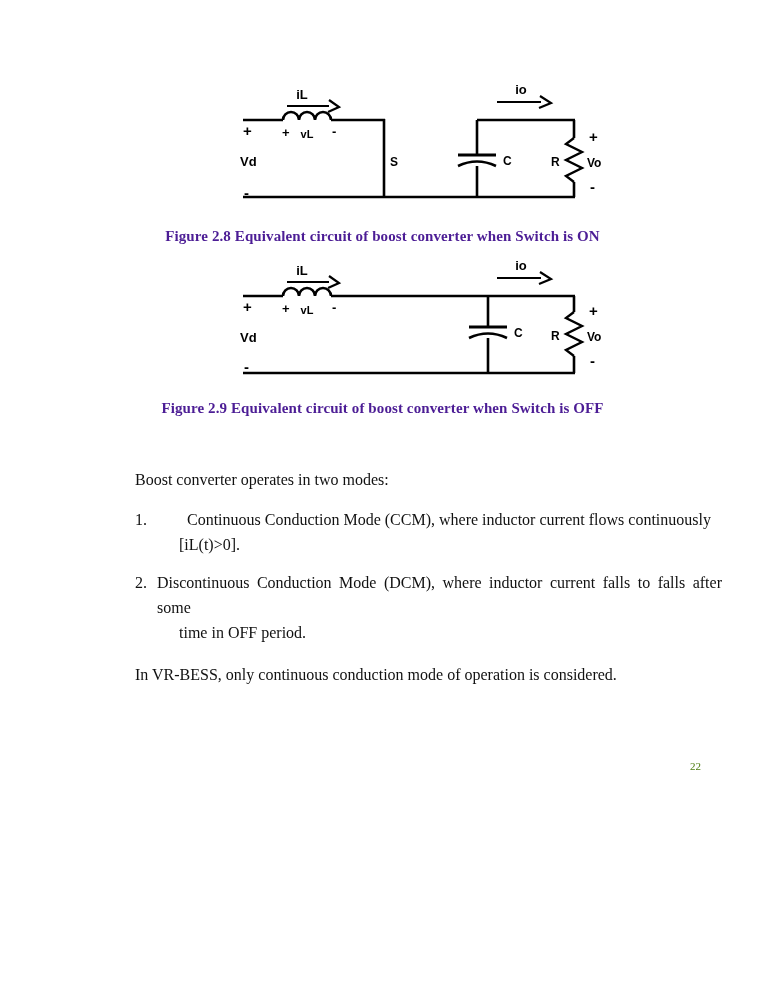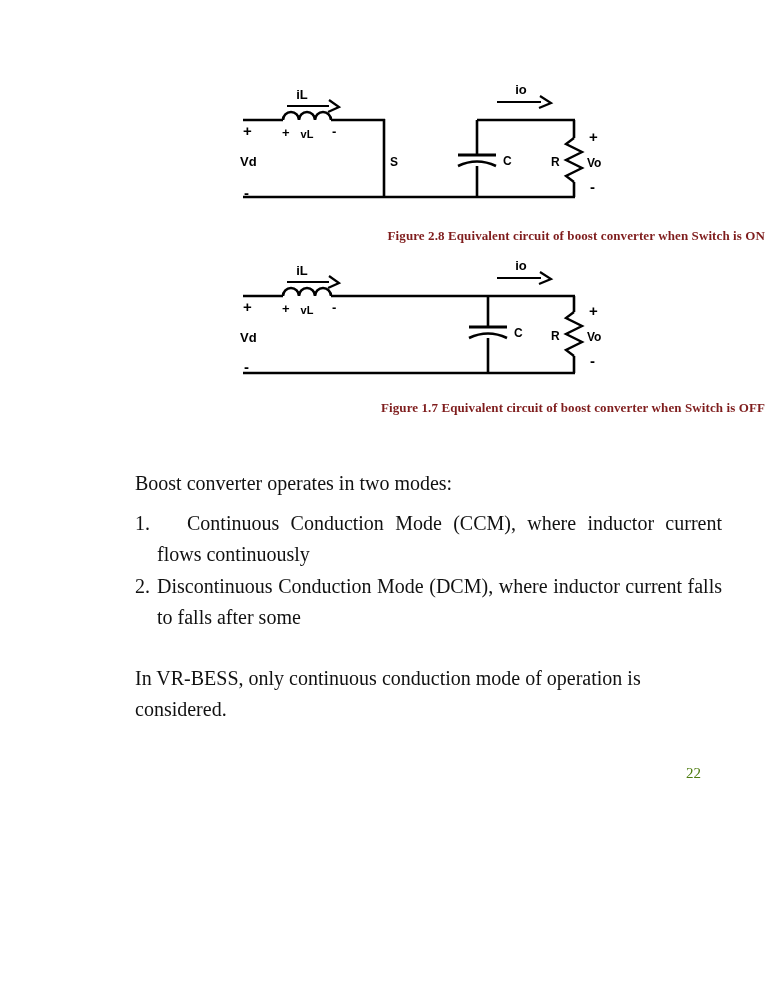--- a/index.html
+++ b/index.html
@@ -24,33 +24,33 @@
     position: absolute;
   }
   .svg-circuit {
     display: block;
   }
 
   
   .caption {
     position: absolute;
     width: 100%;
-    text-align: right;
-    font-family: "Liberation Serif", serif;
-    font-weight: bold;
-    font-size: 13px;
+    text-align: center;
+    font-family: "Liberation Serif", serif;
+    font-weight: bold;
+    font-size: 15px;
     letter-spacing: 0.1px;
-    color: #7f1d1d;
+    color: #4c1d95;
   }
 
   
   .body-block {
     position: absolute;
     font-family: "Liberation Serif", serif;
-    font-size: 20px;
+    font-size: 16px;
     color: #111;
     line-height: 1.55;
   }
   .para-plain {
     left: 135px;
     width: 565px;
     text-align: left;
   }
   .list-item {
     left: 135px;
@@ -69,23 +69,23 @@
     display: inline;
   }
   .justify-hang {
     display: block;
   }
 
   
   .page-number {
     position: absolute;
     right: 64px;
-    bottom: 60px;
-    font-family: "Liberation Serif", serif;
-    font-size: 15px;
+    bottom: 70px;
+    font-family: "Liberation Serif", serif;
+    font-size: 11px;
     color: #4d7c0f;
   }
 
   
   text.lbl {
     font-family: "Liberation Sans", sans-serif;
     font-weight: bold;
     fill: #000;
   }
   text.sign {
@@ -196,29 +196,31 @@
       <path d="M349,54 l-8,6 l16,8 l-16,8 l16,8 l-16,8 l8,6" fill="none" stroke="#000" stroke-width="2.4"></path>
       <line x1="349" y1="98" x2="349" y2="115" stroke="#000" stroke-width="2.6"></line>
       <text class="lbl" x="326" y="82" font-size="12">R</text>
 
       <text class="sign" x="364" y="58">+</text>
       <text class="lbl" x="362" y="83" font-size="12">Vo</text>
       <text class="sign" x="365" y="108">-</text>
     </svg>
   </div>
 
-  <div class="caption" style="top:400px;">Figure 1.7 Equivalent circuit of boost converter when Switch is OFF</div>
+  <div class="caption" style="top:400px;">Figure 2.9 Equivalent circuit of boost converter when Switch is OFF</div>
 
   <div class="body-block para-plain" style="top:468px;">Boost converter operates in two modes:</div>
 
   <div class="body-block list-item" style="top:508px;">
     <span class="num">1.</span><span class="cont justify-hang" style="display:inline; text-align:justify;margin-left:30px;">Continuous  Conduction  Mode  (CCM),  where  inductor  current  flows  continuously</span>
+    <div style="padding-left:22px; text-indent:0;">[iL(t)&gt;0].</div>
   </div>
 
   <div class="body-block list-item" style="top:571px;">
     <span class="num">2.</span><span class="cont">Discontinuous Conduction Mode (DCM), where inductor current falls to falls after some</span>
+    <div style="padding-left:22px; text-indent:0;">time in OFF period.</div>
   </div>
 
   <div class="body-block para-plain" style="top:636px;margin-top:27px;">In VR-BESS, only continuous conduction mode of operation is considered.</div>
 
   <div class="page-number">22</div>
 
 </div>
 
 </body></html>

